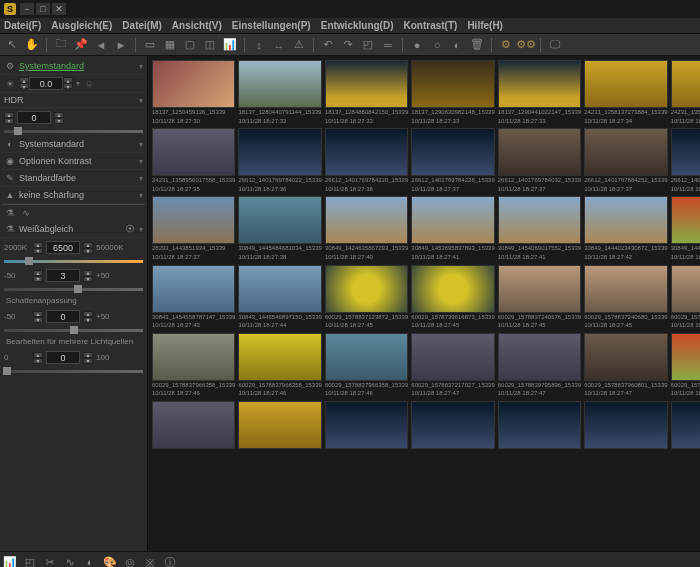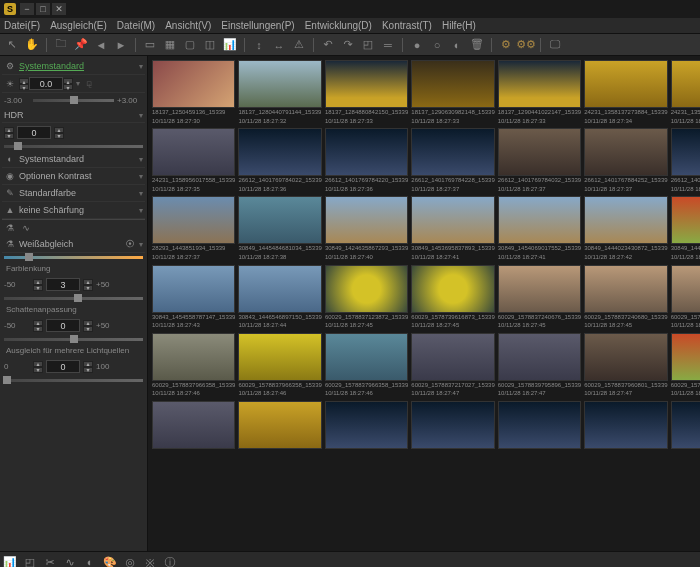--- a/index.html
+++ b/index.html
@@ -2,21 +2,21 @@
 <html><head>
 <meta charset="utf-8">
 <style>
 * { margin: 0; padding: 0; box-sizing: border-box; font-family: Arial, sans-serif; }
 body { background: #2a2a2a; color: #aaa; font-size: 9px; width: 700px; height: 567px; overflow: hidden; }
 .titlebar { background: #1a1a1a; height: 18px; display: flex; align-items: center; padding: 0 4px; }
 .titlebar .icon { width: 12px; height: 12px; background: #c9a227; border-radius: 2px; margin-right: 4px; display: flex; align-items: center; justify-content: center; font-weight: bold; color: #000; font-size: 9px; }
 .titlebar .title { flex: 1; color: #bbb; font-size: 10px; }
 .winbtns { display: flex; gap: 2px; }
 .winbtns span { width: 14px; height: 12px; background: #333; display: flex; align-items: center; justify-content: center; cursor: pointer; font-size: 9px; color: #aaa; }
-.menubar { background: #2a2a2a; height: 16px; display: flex; align-items: center; padding: 0 4px; gap: 10px; border-bottom: 1px solid #111; }
+.menubar { background: #2a2a2a; height: 16px; display: flex; align-items: center; padding: 0 4px; gap: 10px; border-bottom: 1px solid #111; font-weight: bold; }
 .menubar span { color: #aaa; font-size: 10px; cursor: pointer; }
 .toolbar { background: #333; height: 22px; display: flex; align-items: center; padding: 0 4px; gap: 4px; border-bottom: 1px solid #111; }
 .tbtn { width: 16px; height: 16px; display: flex; align-items: center; justify-content: center; cursor: pointer; color: #888; font-size: 11px; }
 .tsep { width: 1px; height: 14px; background: #555; margin: 0 2px; }
 .content { display: flex; height: calc(100% - 72px); }
 .sidebar { width: 148px; background: #2a2a2a; border-right: 1px solid #111; overflow-y: auto; padding: 2px; }
 .panel-row { display: flex; align-items: center; gap: 3px; padding: 2px; border-bottom: 1px solid #333; }
 .panel-icon { width: 12px; height: 12px; display: flex; align-items: center; justify-content: center; font-size: 9px; color: #888; }
 .panel-label { flex: 1; font-size: 9px; color: #aaa; }
 .panel-label.green { color: #5a5; text-decoration: underline; }
@@ -99,41 +99,34 @@
 
 <div class="content">
   <div class="sidebar">
     <div class="panel-row">
       <span class="panel-icon">⚙</span>
       <span class="panel-label green">Systemstandard</span>
       <span class="panel-dd">▾</span>
     </div>
     <div class="panel-row">
       <span class="panel-icon">☀</span>
-      <div style="display:flex;align-items:flex-end">
+      <div style="display:flex;align-items:flex-start">
         <span class="num-arrows">
             <span>▴</span>
             <span>▾</span>
           </span>
         <span class="num-input">0.0</span>
         <span class="num-arrows">
             <span>▴</span>
             <span>▾</span>
           </span>
       </div>
       <span class="panel-dd">▾</span>
       <span class="panel-icon" style="color:#555">⚼</span>
     </div>
-    <div class="slider-row">
-      <span class="slider-label">-3.00</span>
-      <div class="slider-track">
-          <div class="slider-thumb" style="left:50%"></div>
-        </div>
-      <span class="slider-label">+3.00</span>
-    </div>
     <div class="panel-row">
       <span class="panel-label">HDR</span>
       <span class="panel-dd">▾</span>
     </div>
     <div class="slider-row">
       <span class="num-arrows">
           <span>▴</span>
           <span>▾</span>
         </span>
       <span class="num-input">0</span>
@@ -175,26 +168,38 @@
     </div>
 
     <div class="panel-row">
       <span class="panel-icon">⚗</span>
       <span class="panel-label">Weißabgleich</span>
       <span class="panel-icon">⦿</span>
       <span class="panel-dd">▾</span>
     </div>
 
     <div class="slider-row">
+      <span class="slider-label">2000K</span>
+      <span class="num-arrows">
+          <span>▴</span>
+          <span>▾</span>
+        </span>
+      <span class="num-input">6500</span>
+      <span class="num-arrows">
+          <span>▴</span>
+          <span>▾</span>
+        </span>
+      <span class="slider-label">50000K</span>
+    </div>
+    <div class="slider-row">
         <div class="slider-track" style="background:linear-gradient(to right,#48a,#fa4)">
           <div class="slider-thumb" style="left:18%"></div>
         </div>
       </div>
 
-    <div class="sub-label">Farblenkung</div>
     <div class="slider-row">
       <span class="slider-label">-50</span>
       <span class="num-arrows">
           <span>▴</span>
           <span>▾</span>
         </span>
       <span class="num-input">3</span>
       <span class="num-arrows">
           <span>▴</span>
           <span>▾</span>
@@ -220,21 +225,21 @@
           <span>▾</span>
         </span>
       <span class="slider-label">+50</span>
     </div>
     <div class="slider-row">
         <div class="slider-track">
           <div class="slider-thumb" style="left:50%"></div>
         </div>
       </div>
 
-    <div class="sub-label">Ausgleich für mehrere Lichtquellen</div>
+    <div class="sub-label">Bearbeiten für mehrere Lichtquellen</div>
     <div class="slider-row">
       <span class="slider-label">0</span>
       <span class="num-arrows">
           <span>▴</span>
           <span>▾</span>
         </span>
       <span class="num-input">0</span>
       <span class="num-arrows">
           <span>▴</span>
           <span>▾</span>

